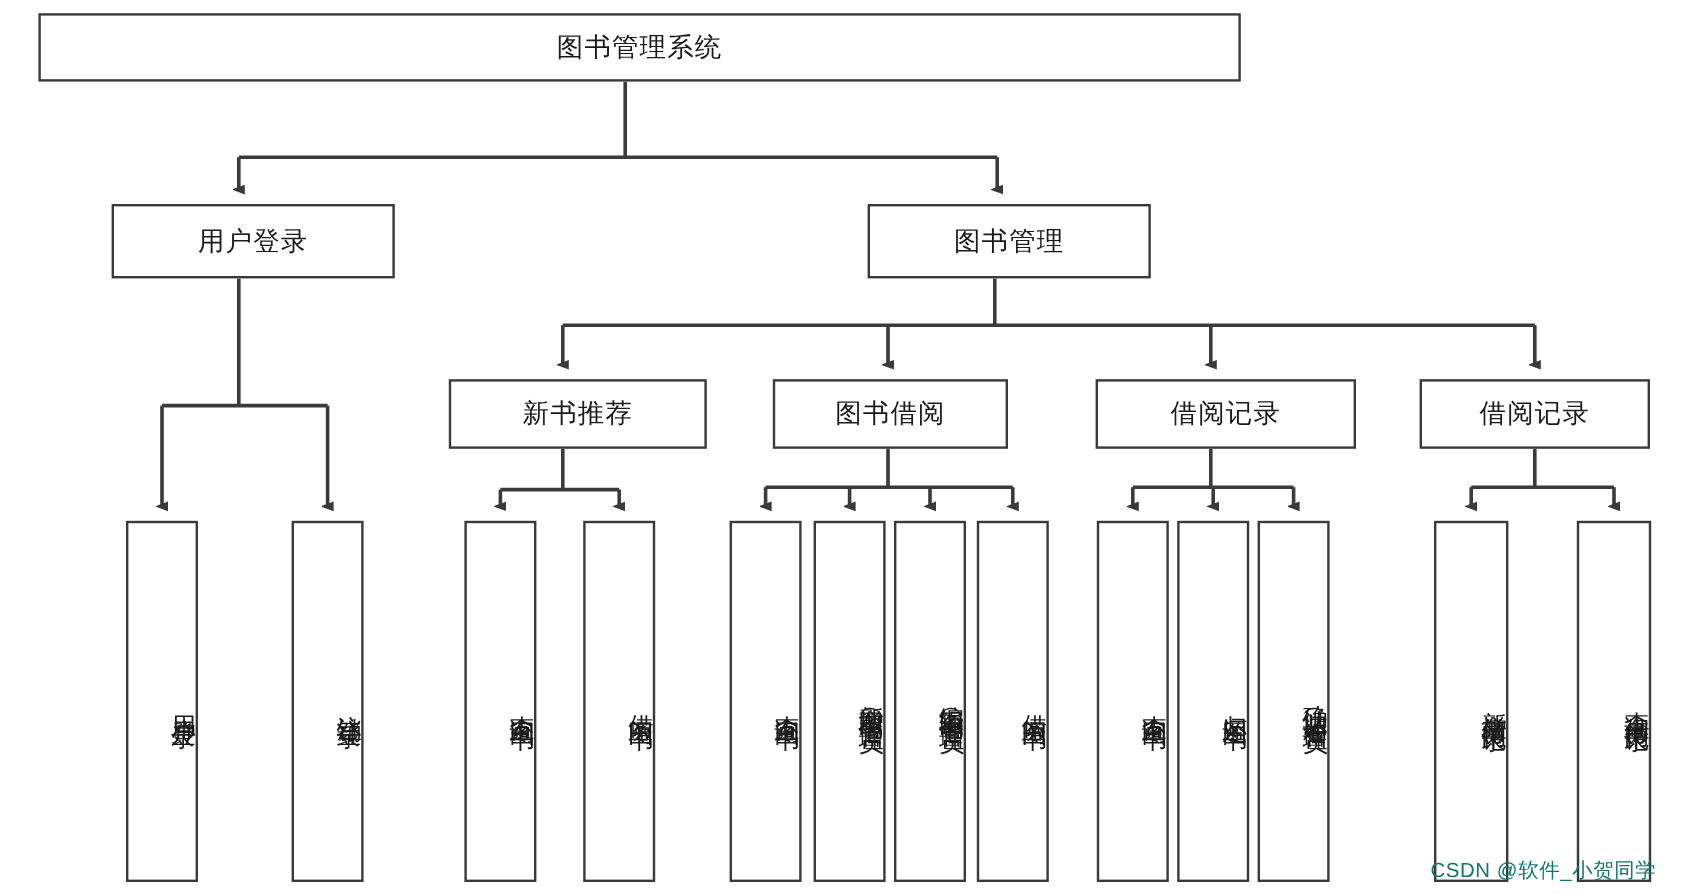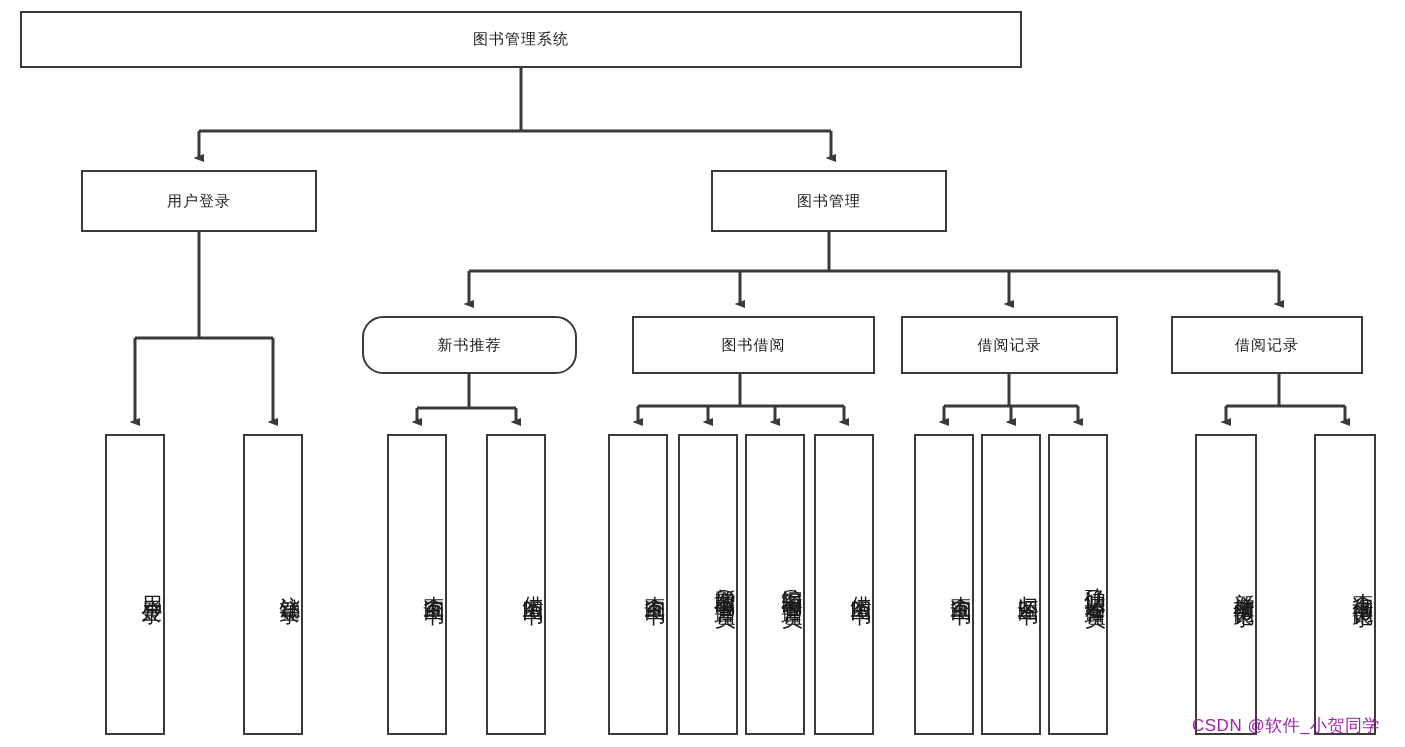--- a/index.html
+++ b/index.html
@@ -30,42 +30,43 @@
     box-sizing: border-box;
     border: 2px solid #3a3a3a;
     background: #ffffff;
     display: flex;
     align-items: center;
     justify-content: center;
     color: #1a1a1a;
     text-align: center;
   }
   .node.horiz {
-    font-size: 15px;
+    font-size: 22px;
     letter-spacing: 1px;
+    margin-left: 12px;
   }
   .node.vert {
     font-size: 21px;
     writing-mode: vertical-rl;
     text-orientation: upright;
     letter-spacing: 3px;
     line-height: 1.05;
     padding: 6px 0;
     align-items: flex-start;
     justify-content: center;
   }
   .node.vert .vtext {
     display: block;
     writing-mode: vertical-rl;
     text-orientation: upright;
   }
   .watermark {
     position: absolute;
     font-size: 17px;
-    color: #a21caf;
+    color: #0f766e;
     letter-spacing: 0.5px;
     white-space: nowrap;
     font-family: "Liberation Sans", "DejaVu Sans", sans-serif;
   }
 </style>
 </head>
 <body>
 
 <div id="canvas">
 
@@ -128,24 +129,24 @@
     <span>图书管理系统</span>
   </div>
 
   <div class="node horiz" style="left:81px; top:170px; width:236px; height:62px;">
     <span>用户登录</span>
   </div>
   <div class="node horiz" style="left:711px; top:170px; width:236px; height:62px;text-align:center;">
     <span>图书管理</span>
   </div>
 
-  <div class="node horiz" style="left:362px; top:316px; width:215px; height:58px;border-radius:21px;">
+  <div class="node horiz" style="left:362px; top:316px; width:215px; height:58px;">
     <span>新书推荐</span>
   </div>
-  <div class="node horiz" style="left:632px; top:316px; width:243px; height:58px;font-family:Liberation Mono, monospace;">
+  <div class="node horiz" style="left:632px; top:316px; width:196px; height:58px;font-family:Liberation Mono, monospace;">
     <span>图书借阅</span>
   </div>
   <div class="node horiz" style="left:901px; top:316px; width:217px; height:58px;">
     <span>借阅记录</span>
   </div>
   <div class="node horiz" style="left:1171px; top:316px; width:192px; height:58px;">
     <span>借阅记录</span>
   </div>
 
   <div class="node vert" style="left:105px; top:434px; width:60px; height:301px;">

